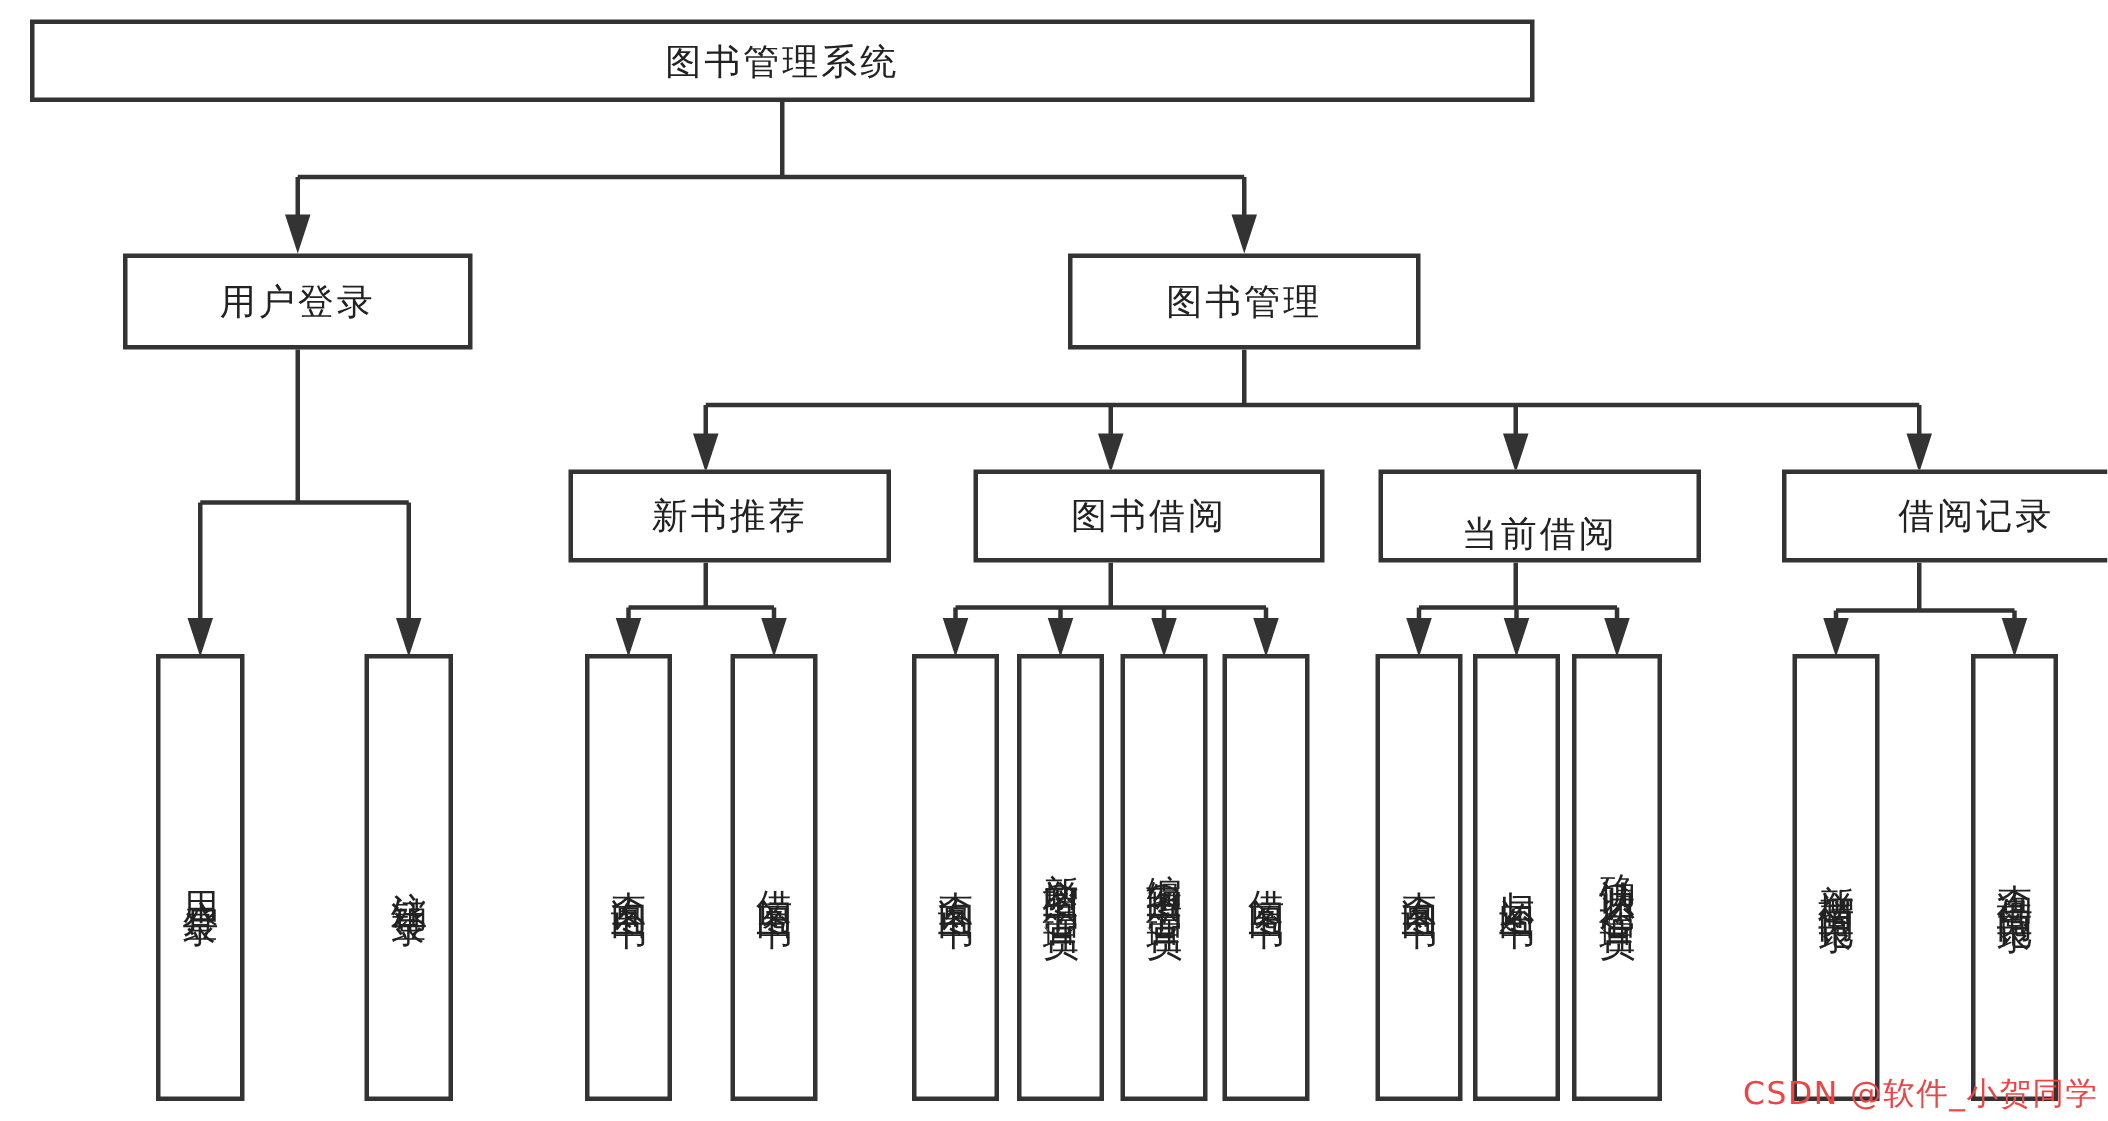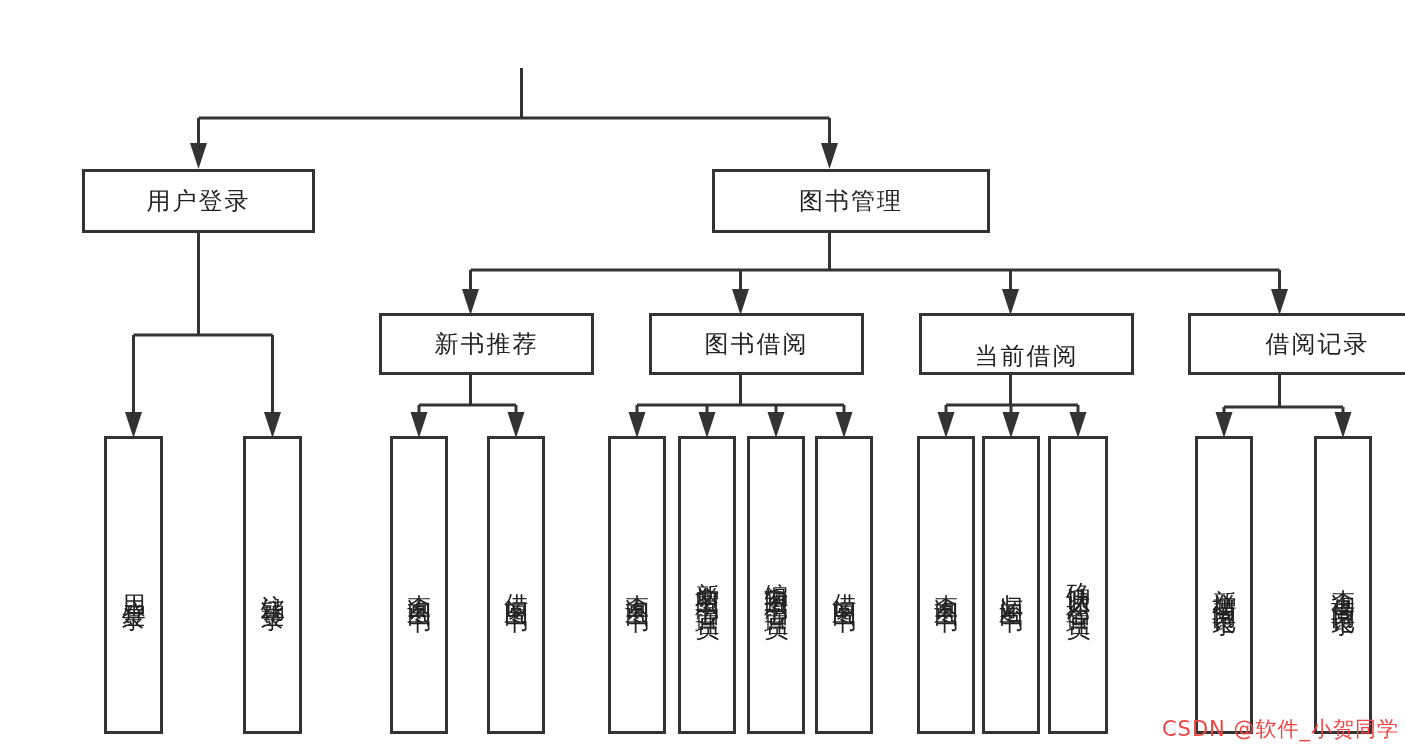--- a/index.html
+++ b/index.html
@@ -88,32 +88,35 @@
     <polygon points="1069.5,412 1086.5,412 1078,438" fill="#333333" stroke="none"></polygon>
 
     <path d="M1279.5 375 V407"></path>
     <path d="M1224 407 H1343"></path>
     <path d="M1224 407 V416"></path>
     <path d="M1343 407 V416"></path>
     <polygon points="1215.5,412 1232.5,412 1224,438" fill="#333333" stroke="none"></polygon>
     <polygon points="1334.5,412 1351.5,412 1343,438" fill="#333333" stroke="none"></polygon>
   </svg>
 
+  <div class="node root">
+    <span class="h-label">图书管理系统</span>
+  </div>
 
   <div class="node lvl2" style="left:82px; width:233px;">
     <span class="h-label">用户登录</span>
   </div>
-  <div class="node lvl2" style="left:712px; width:278px;">
+  <div class="node lvl2" style="left:712px; width:235px;">
     <span class="h-label">图书管理</span>
   </div>
 
   <div class="node lvl3" style="left:363px; width:215px;">
     <span class="h-label">新书推荐</span>
   </div>
-  <div class="node lvl3" style="left:633px; width:215px;">
+  <div class="node lvl3" style="left:633px; width:234px;">
     <span class="h-label">图书借阅</span>
   </div>
   <div class="node lvl3" style="left:903px; width:215px;align-items:flex-end;">
     <span class="h-label">当前借阅</span>
   </div>
   <div class="node lvl3" style="left:1172px; width:259px;">
     <span class="h-label">借阅记录</span>
   </div>
 
   <div class="node leaf" style="left:104px; width:59px;">

